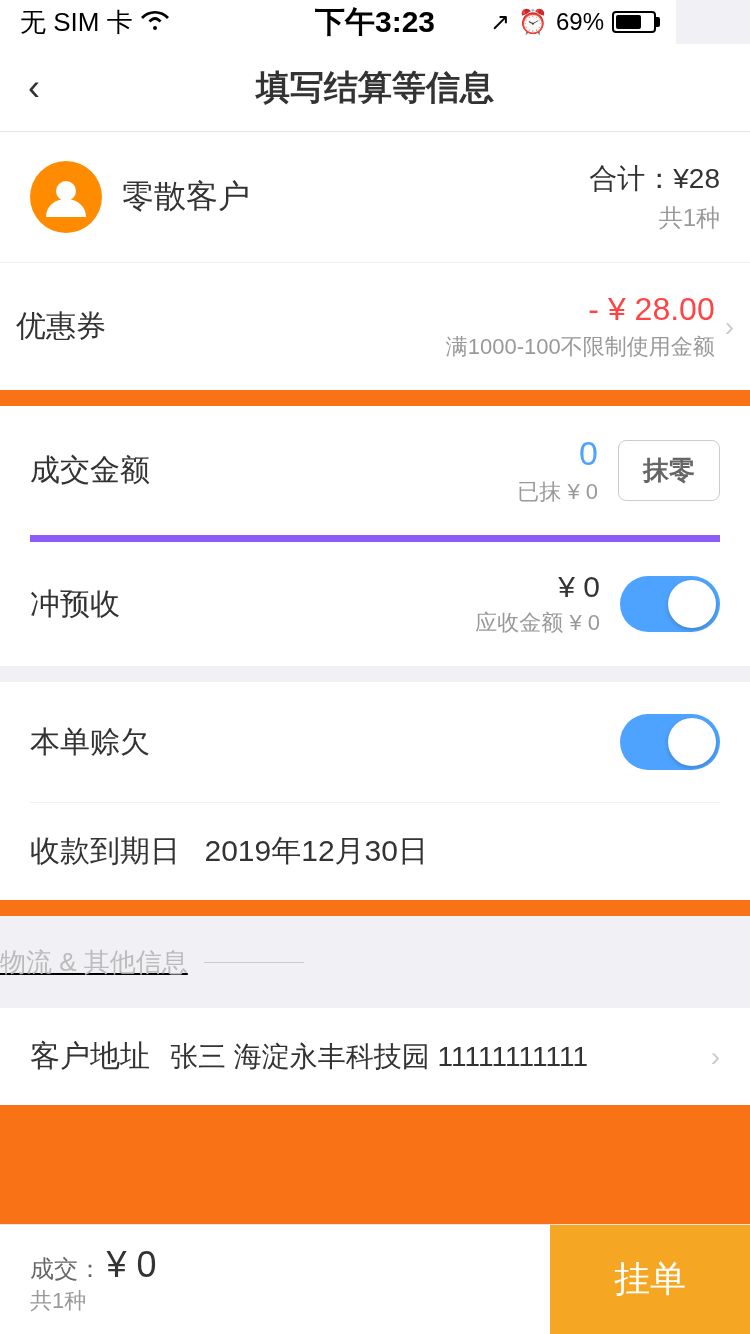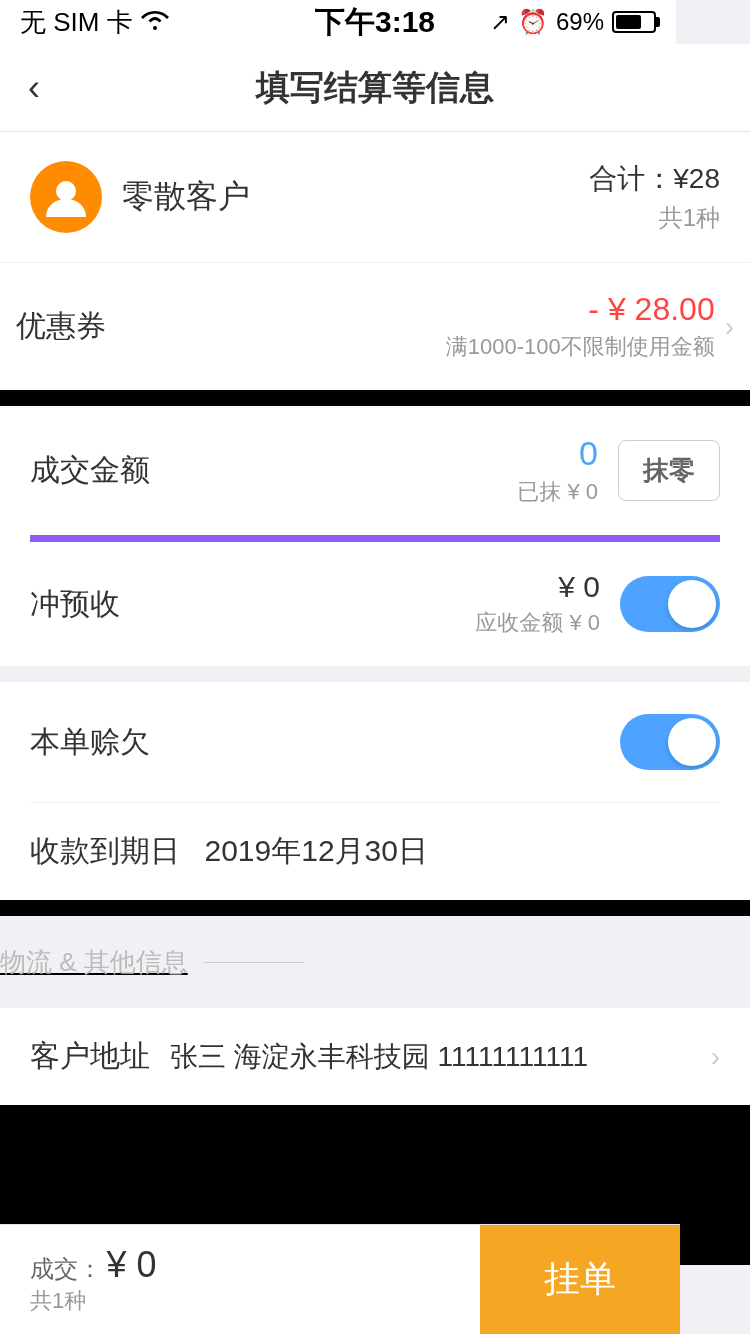--- a/index.html
+++ b/index.html
@@ -93,21 +93,21 @@
       cursor: pointer;
     }
     .nav-title {
       font-size: 34px;
       font-weight: 600;
       color: #333;
     }
 
     
     .content {
-      background: #000000;
+      background: #f97316;
     }
 
     
     .card {
       background: #fff;
       margin-bottom: 16px;
     }
 
     
     .customer-row {
@@ -376,21 +376,21 @@
     
     .bottom-spacer {
       height: 160px;
     }
 
     
     .bottom-bar {
       position: fixed;
       bottom: 0;
       left: 0;
-      width: 680px;
+      width: 750px;
       height: 110px;
       background: #fff;
       display: flex;
       align-items: center;
       border-top: 1px solid #e5e5e5;
     }
     .bottom-left {
       flex: 1;
       padding: 0 30px;
     }
@@ -437,21 +437,21 @@
 
 <div class="status-bar">
   <div class="status-left">
     <span>无 SIM 卡</span>
     <span>
       <svg width="28" height="22" viewBox="0 0 28 22" fill="none">
         <path d="M14 17a2 2 0 1 1 0 4 2 2 0 0 1 0-4zm-6.5-5.5C9.5 9.6 11.6 8 14 8s4.5 1.6 6.5 3.5l-2 2C17 12 15.6 11 14 11s-3 1-4.5 2.5l-2-2zM14 2C8.5 2 3.6 4.3 0 8l2 2C4.9 6.7 9.2 4.5 14 4.5s9.1 2.2 12 5.5l2-2C24.4 4.3 19.5 2 14 2z" fill="#000"></path>
       </svg>
     </span>
   </div>
-  <div class="status-center">下午3:18</div>
+  <div class="status-center">下午3:23</div>
   <div class="status-right">
     <span>↗</span>
     <span>⏰</span>
     <span>69%</span>
     <span class="battery-bar">
       <span class="battery-fill"></span>
     </span>
   </div>
 </div>
 

